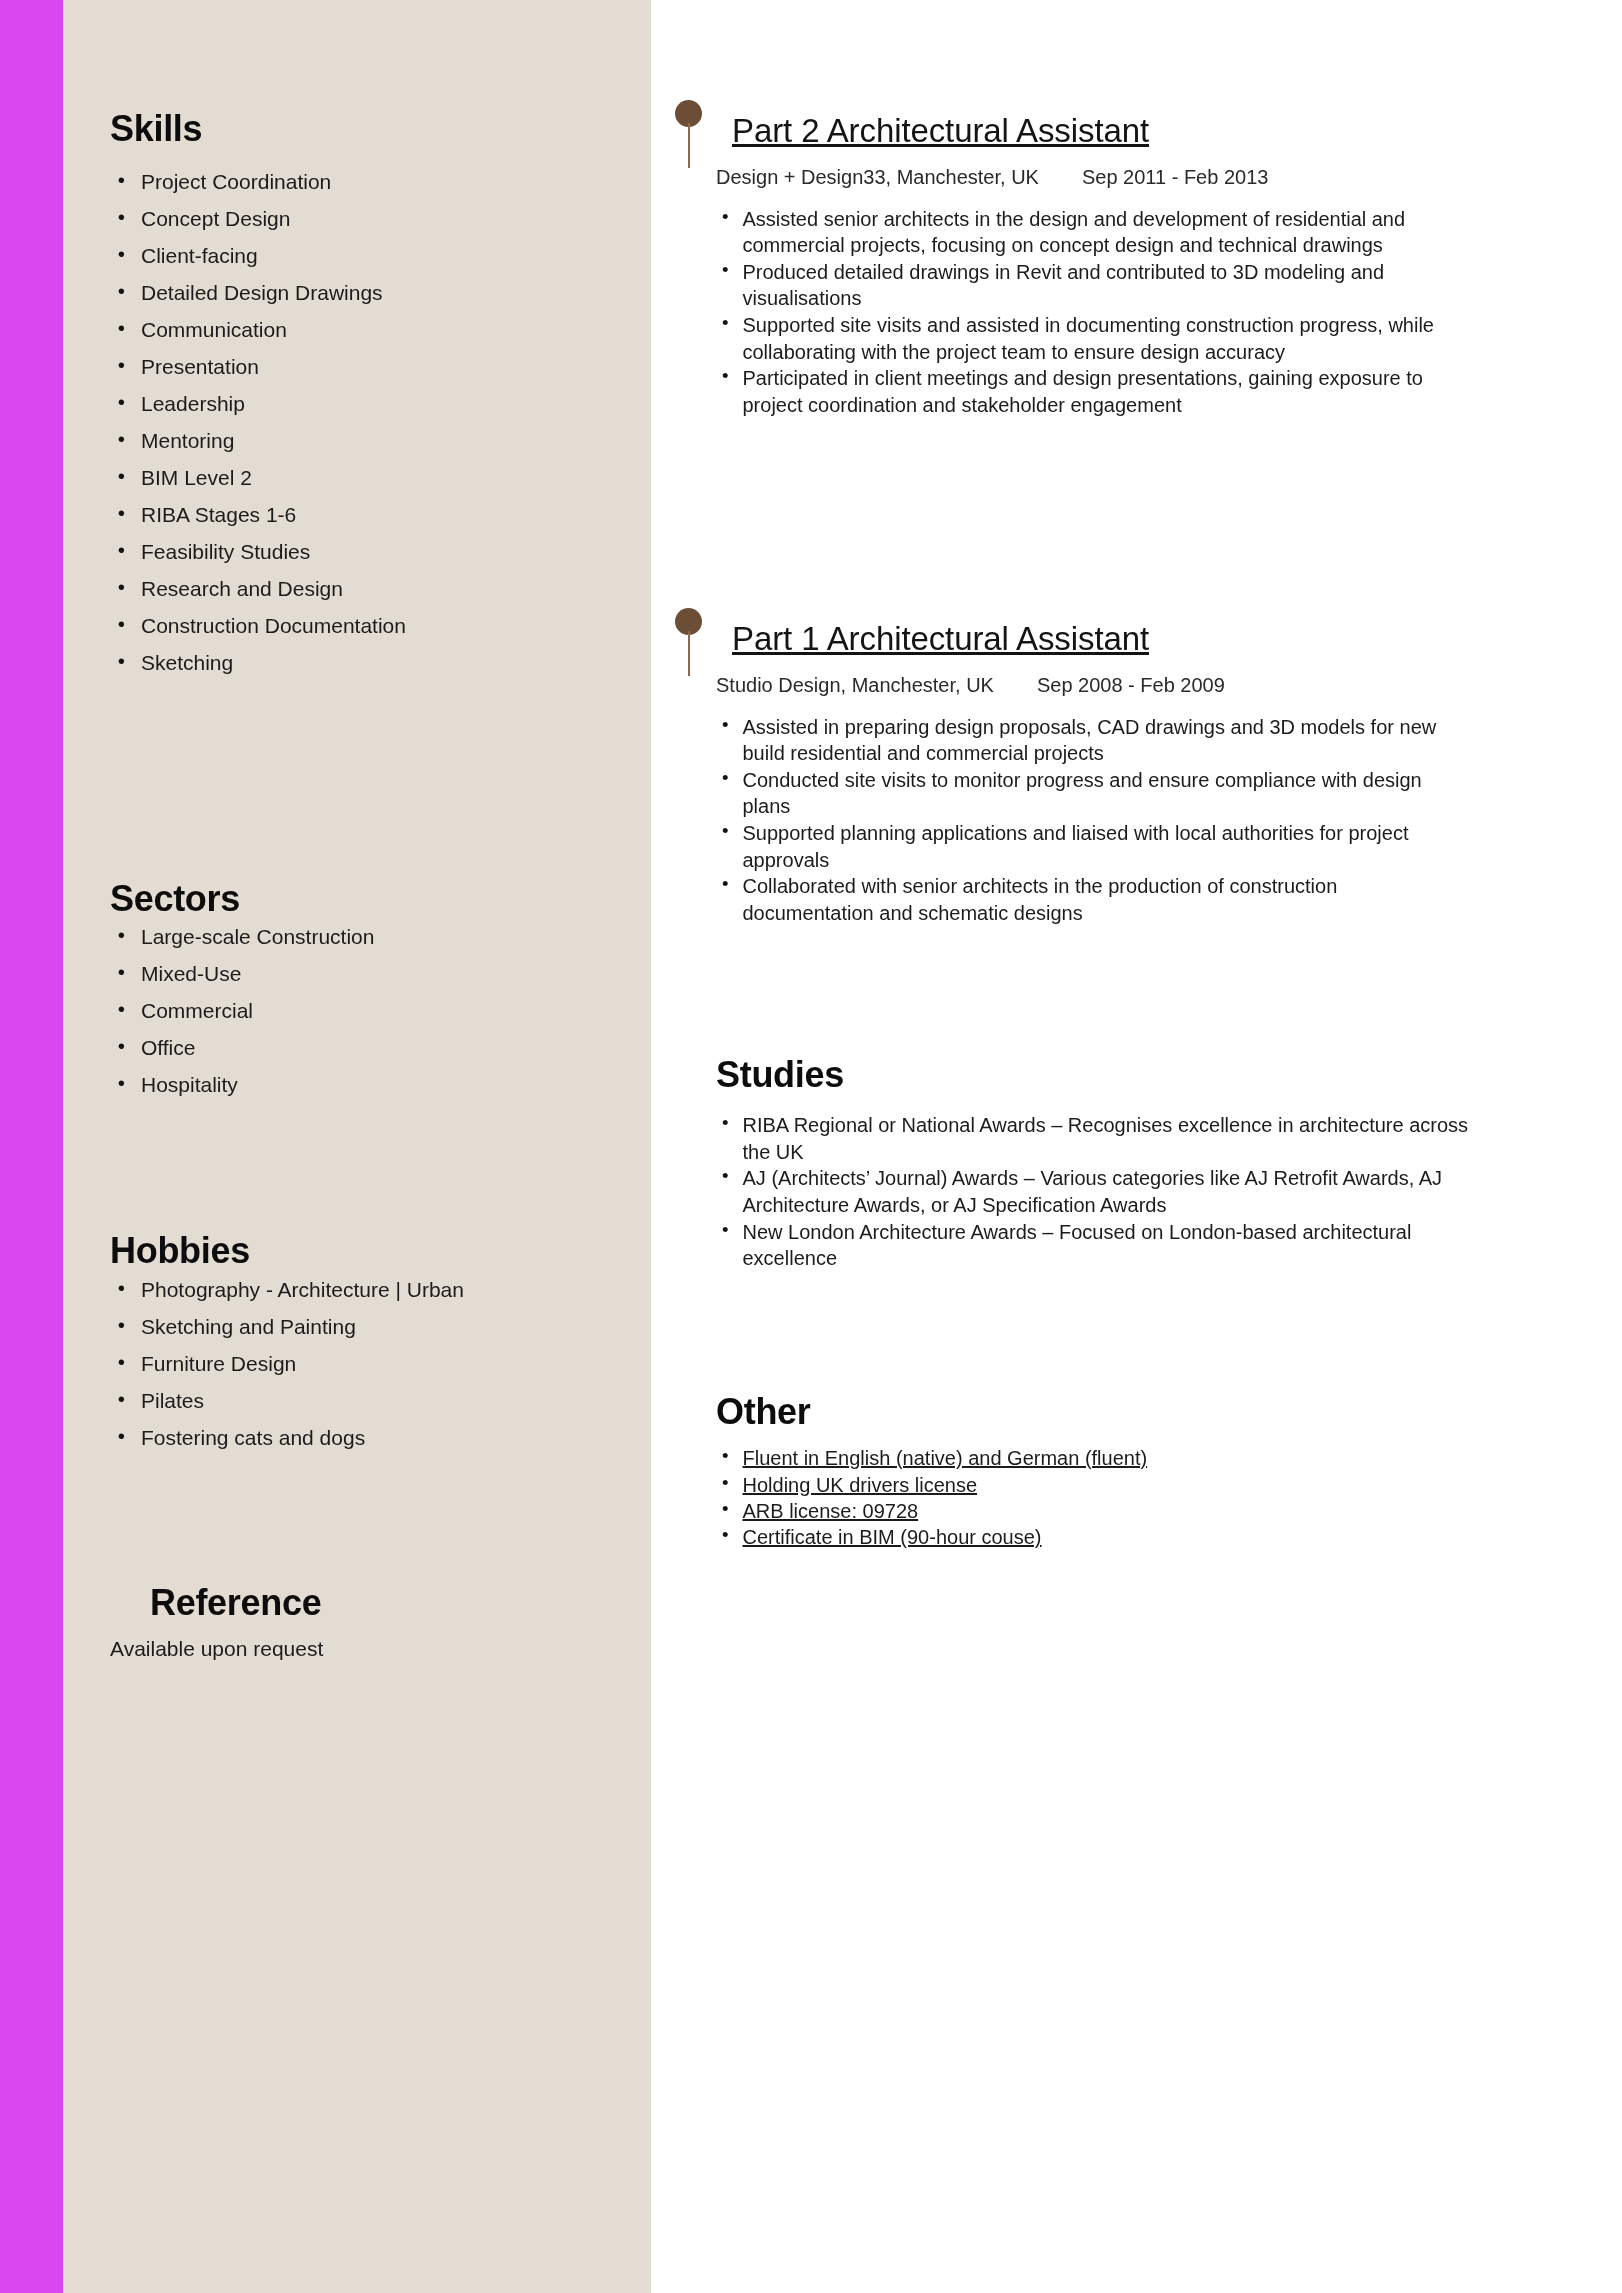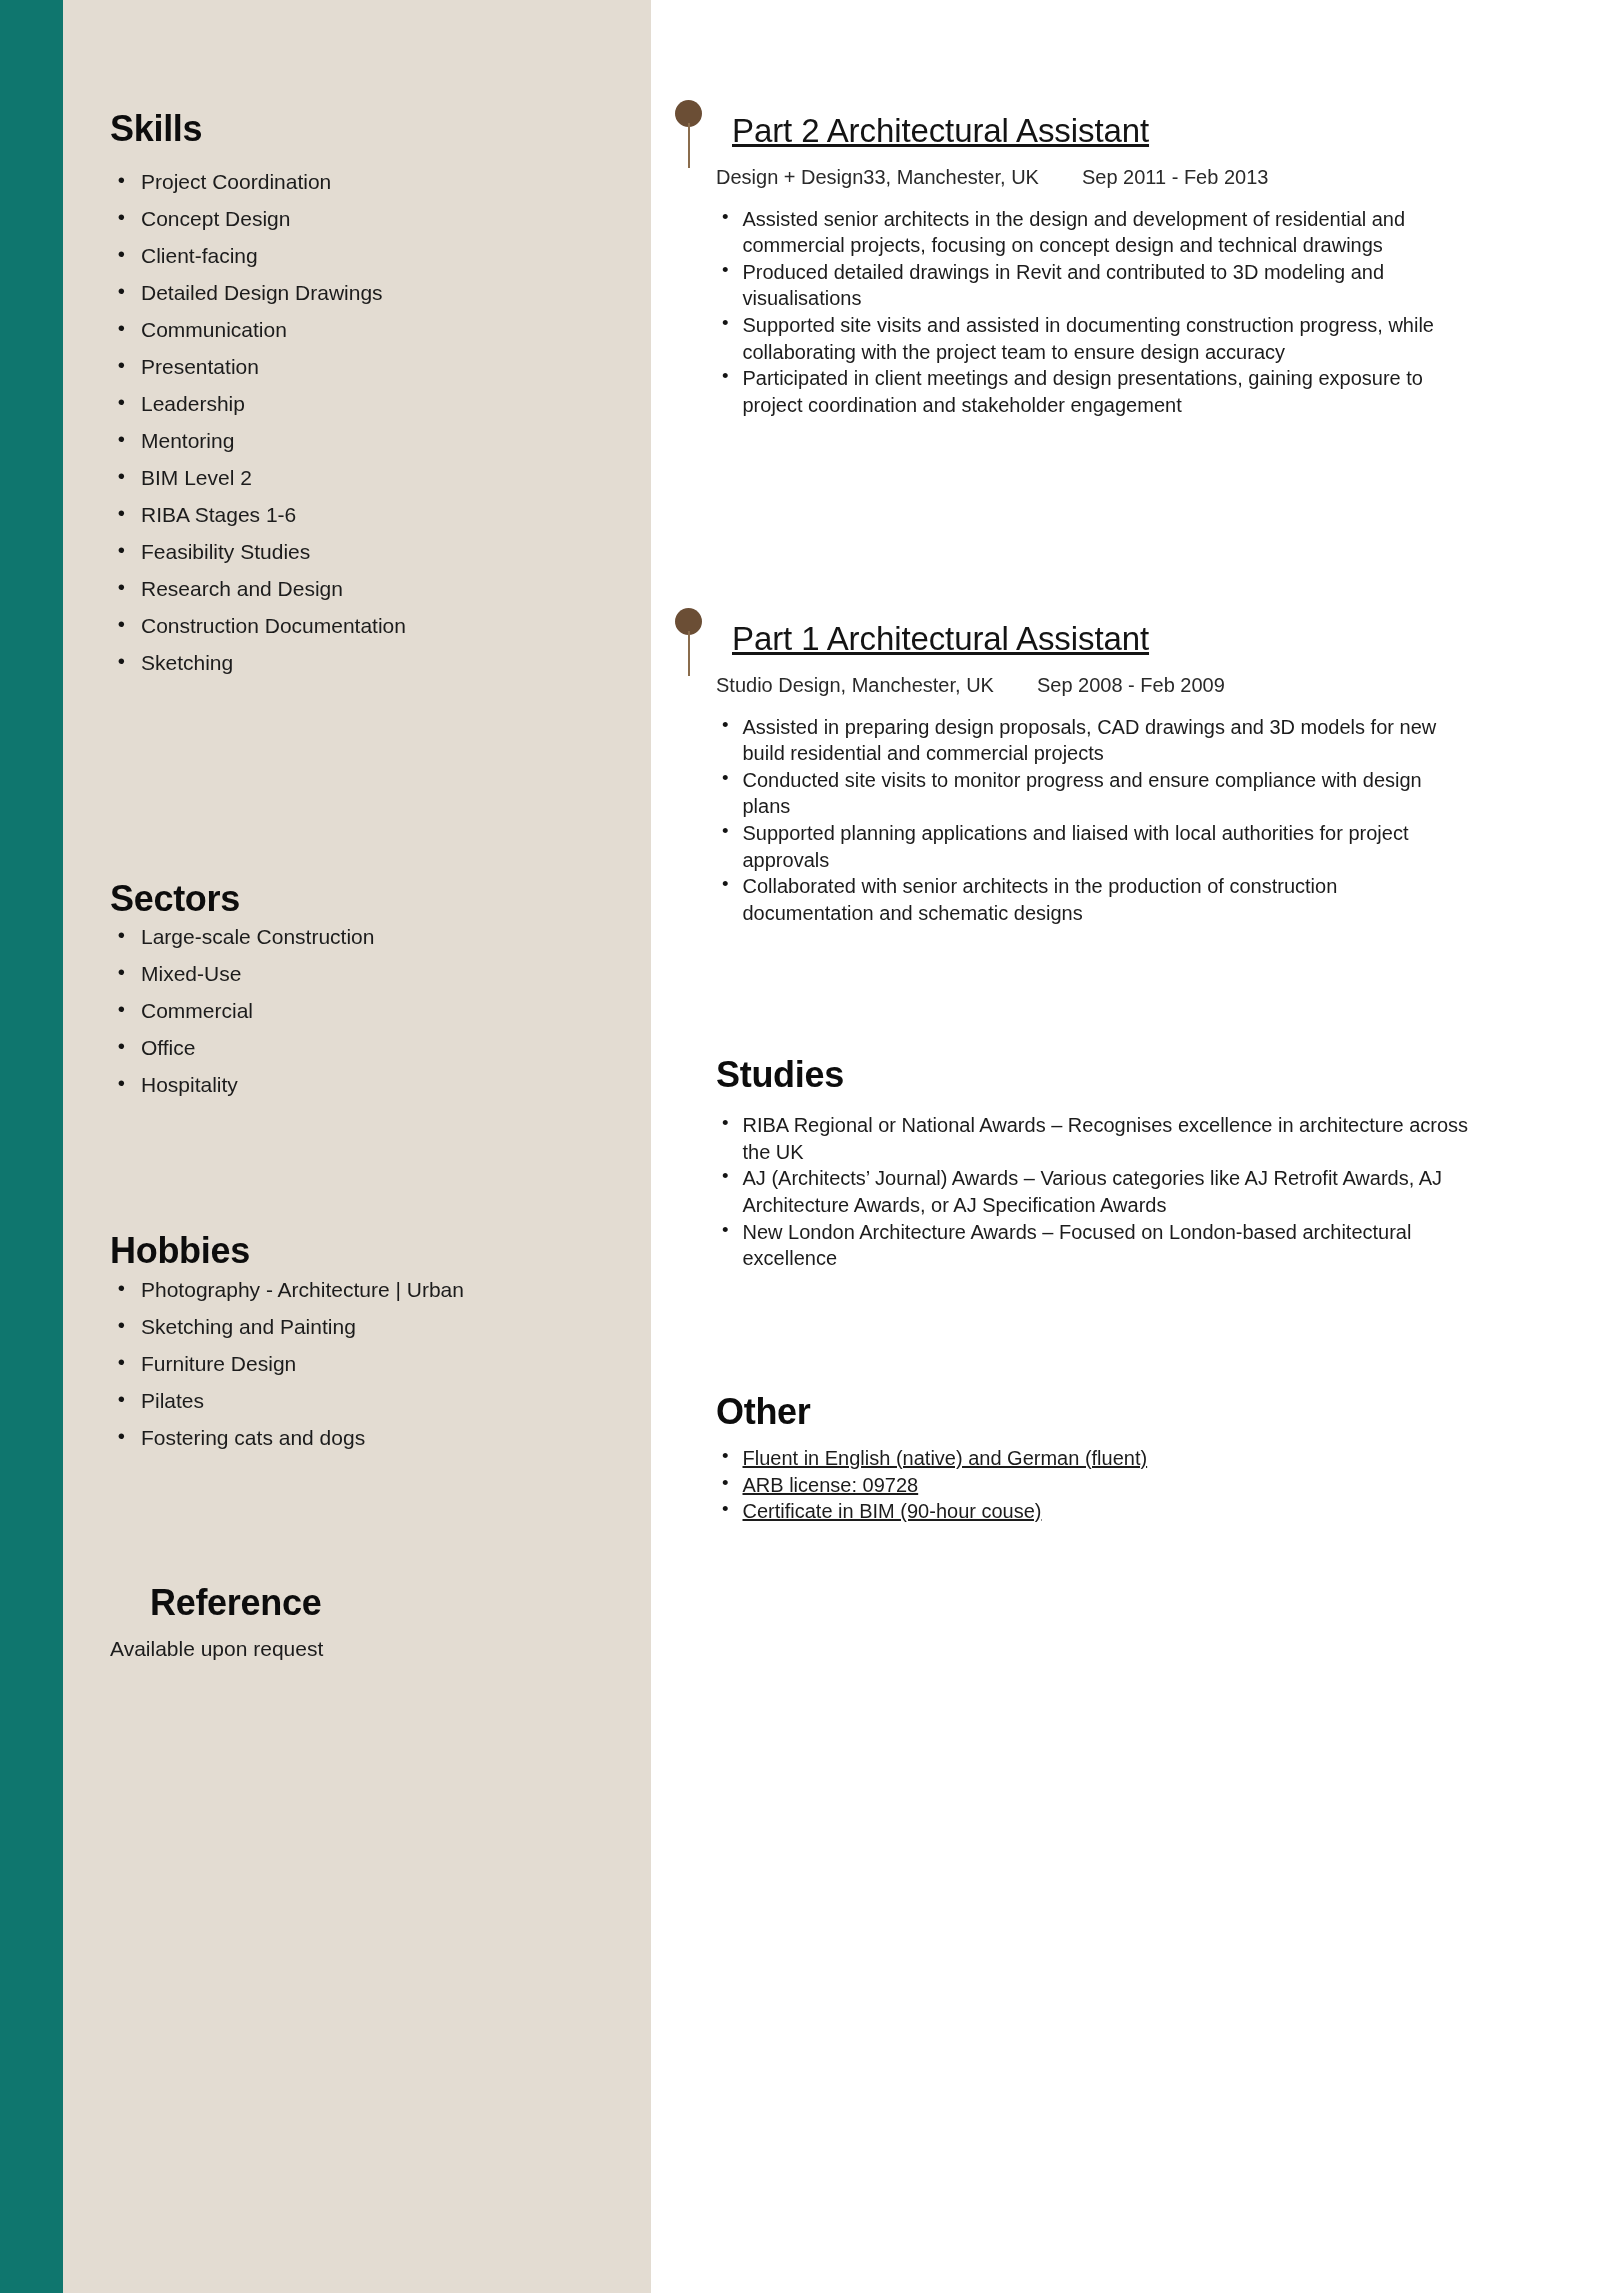--- a/index.html
+++ b/index.html
@@ -13,21 +13,21 @@
     position: relative;
     font-family: "Liberation Sans", sans-serif;
     color: #141414;
     overflow: hidden;
   }
 
   
   .page {
     position: absolute;
     inset: 0;
-    background: #0f766e;
+    background: #d946ef;
   }
 
   
   .sidebar {
     position: absolute;
     left: 63px;
     top: 0;
     width: 588px;
     height: 2294px;
     background: #E3DCD2;
@@ -288,20 +288,21 @@
         <li>RIBA Regional or National Awards – Recognises excellence in architecture across the UK</li>
         <li>AJ (Architects’ Journal) Awards – Various categories like AJ Retrofit Awards, AJ Architecture Awards, or AJ Specification Awards</li>
         <li>New London Architecture Awards – Focused on London-based architectural excellence</li>
       </ul>
     </section>
 
     <section class="sec sec-other">
       <h2 class="sec-h">Other</h2>
       <ul class="main-list">
         <li>Fluent in English (native) and German (fluent)</li>
+        <li>Holding UK drivers license</li>
         <li>ARB license: 09728</li>
         <li>Certificate in BIM (90-hour couse)</li>
       </ul>
     </section>
 
   </main>
 </div>
 
 
 </body></html>

